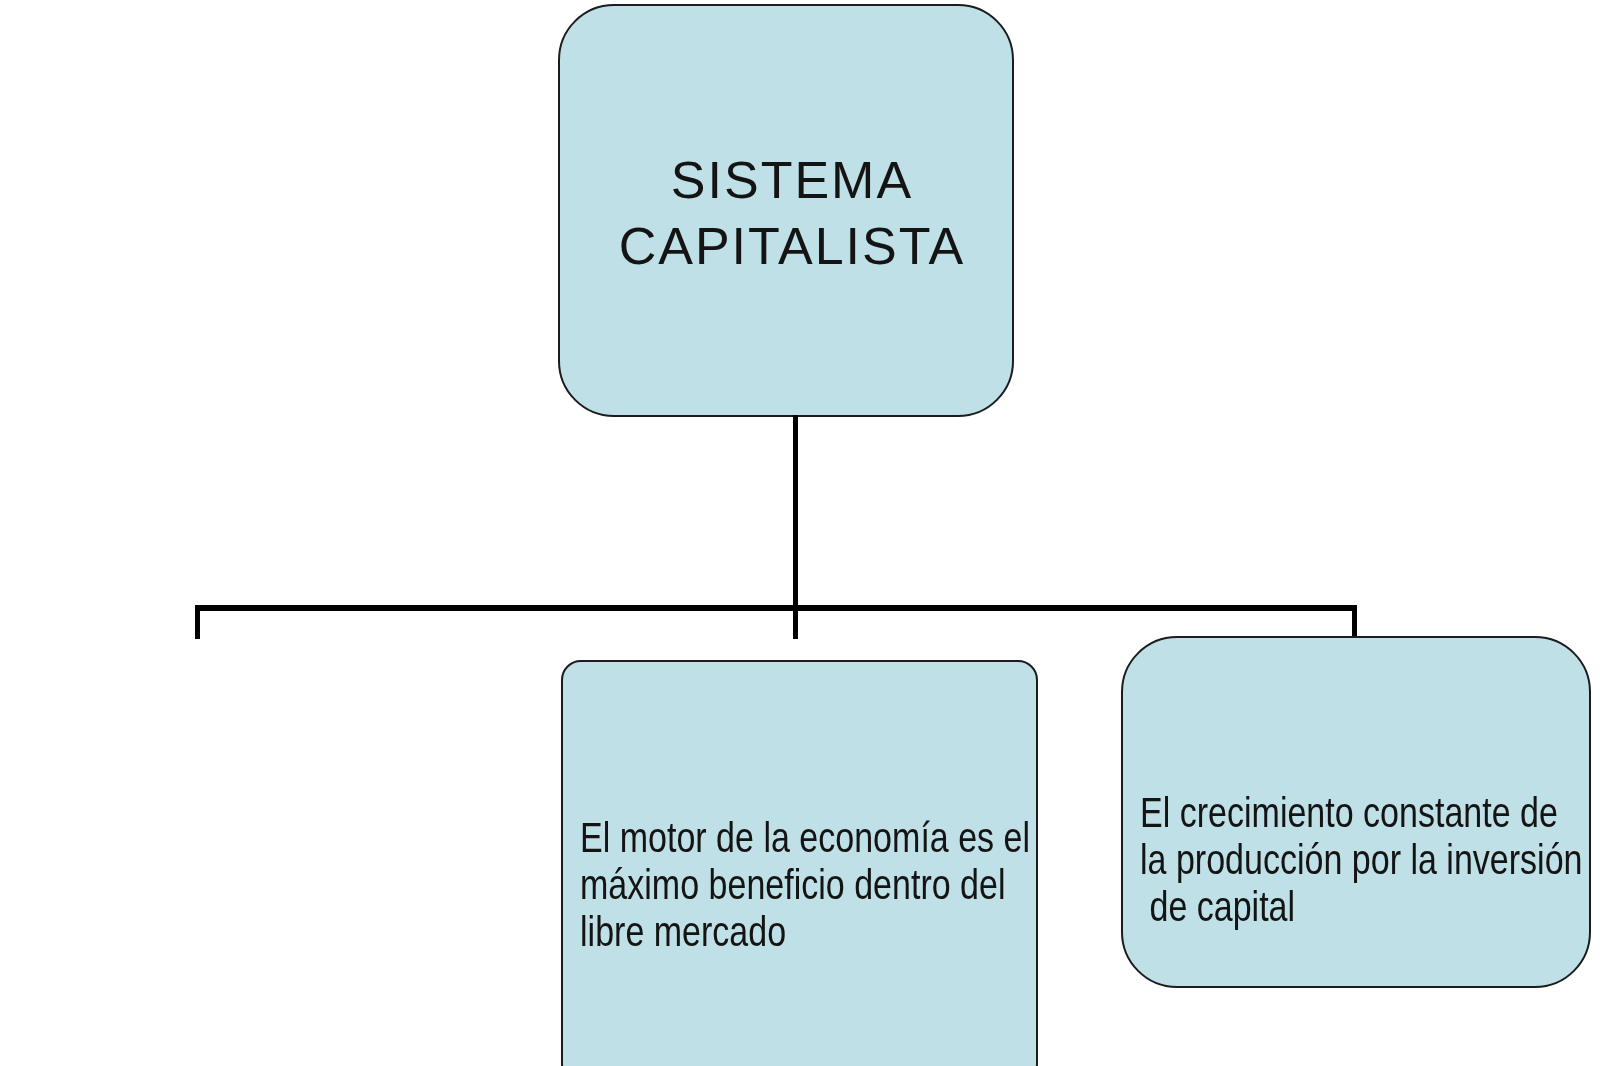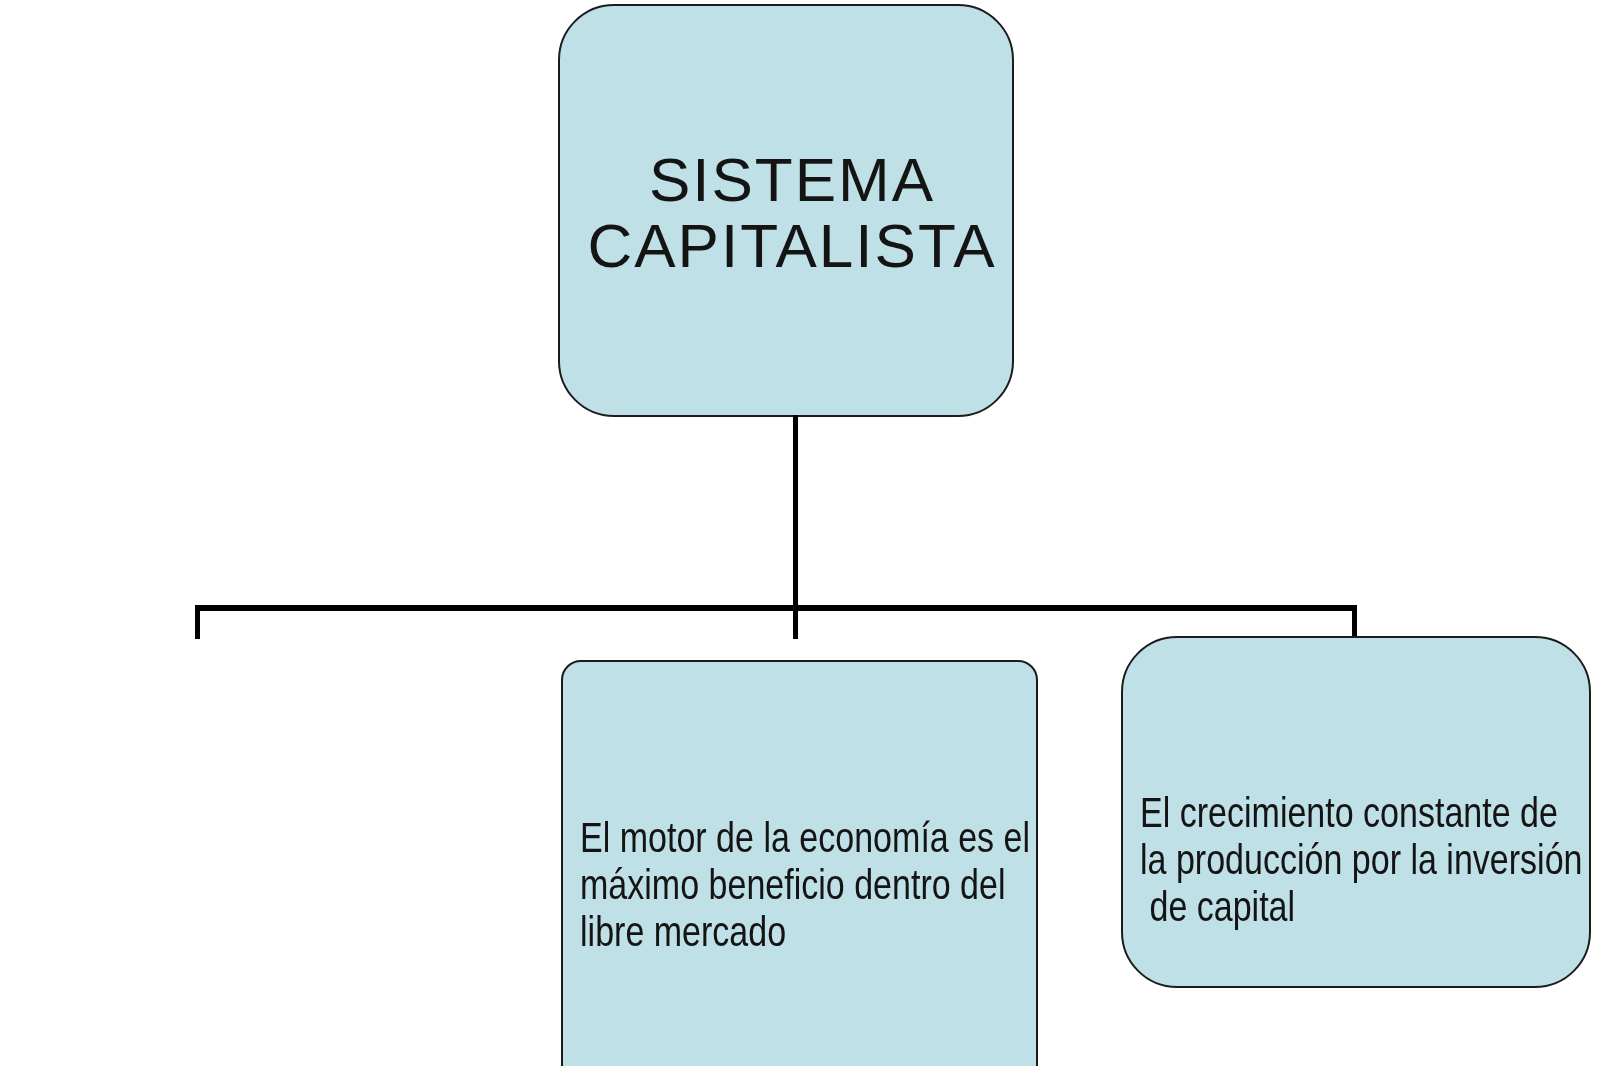--- a/index.html
+++ b/index.html
@@ -20,21 +20,21 @@
     box-sizing: border-box;
   }
   .node-root  { left: 558px; top: 4px;   width: 456px; height: 413px; }
   .node-left  { left: 5px;   top: 635px; width: 391px; height: 425px; }
   .node-mid   { left: 561px; top: 660px; width: 477px; height: 424px; border-radius: 20px; }
   .node-right { left: 1121px;top: 636px; width: 470px; height: 352px; }
 
   .node-text { white-space: pre; }
   .root-text {
     text-align: center;
-    font-size: 62px;
+    font-size: 52px;
     line-height: 66px;
     letter-spacing: 2px;
     padding-top: 141px;
     padding-left: 12px;
   }
   .child-text { transform-origin: 0 0; }
   .node-left .child-text {
     font-size: 38px; line-height: 38px;
     padding: 108px 0 0 19px;
     transform: scaleX(0.78);

